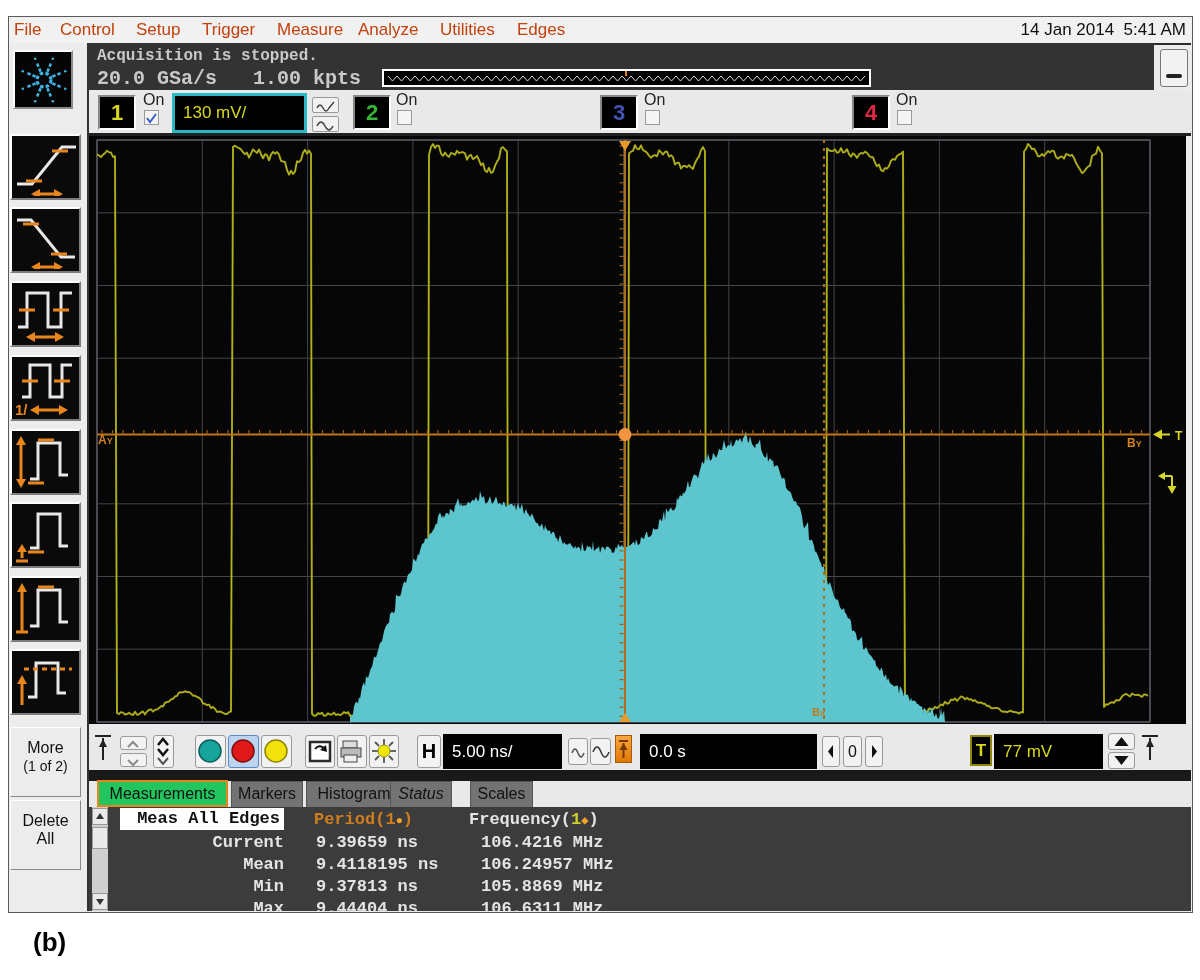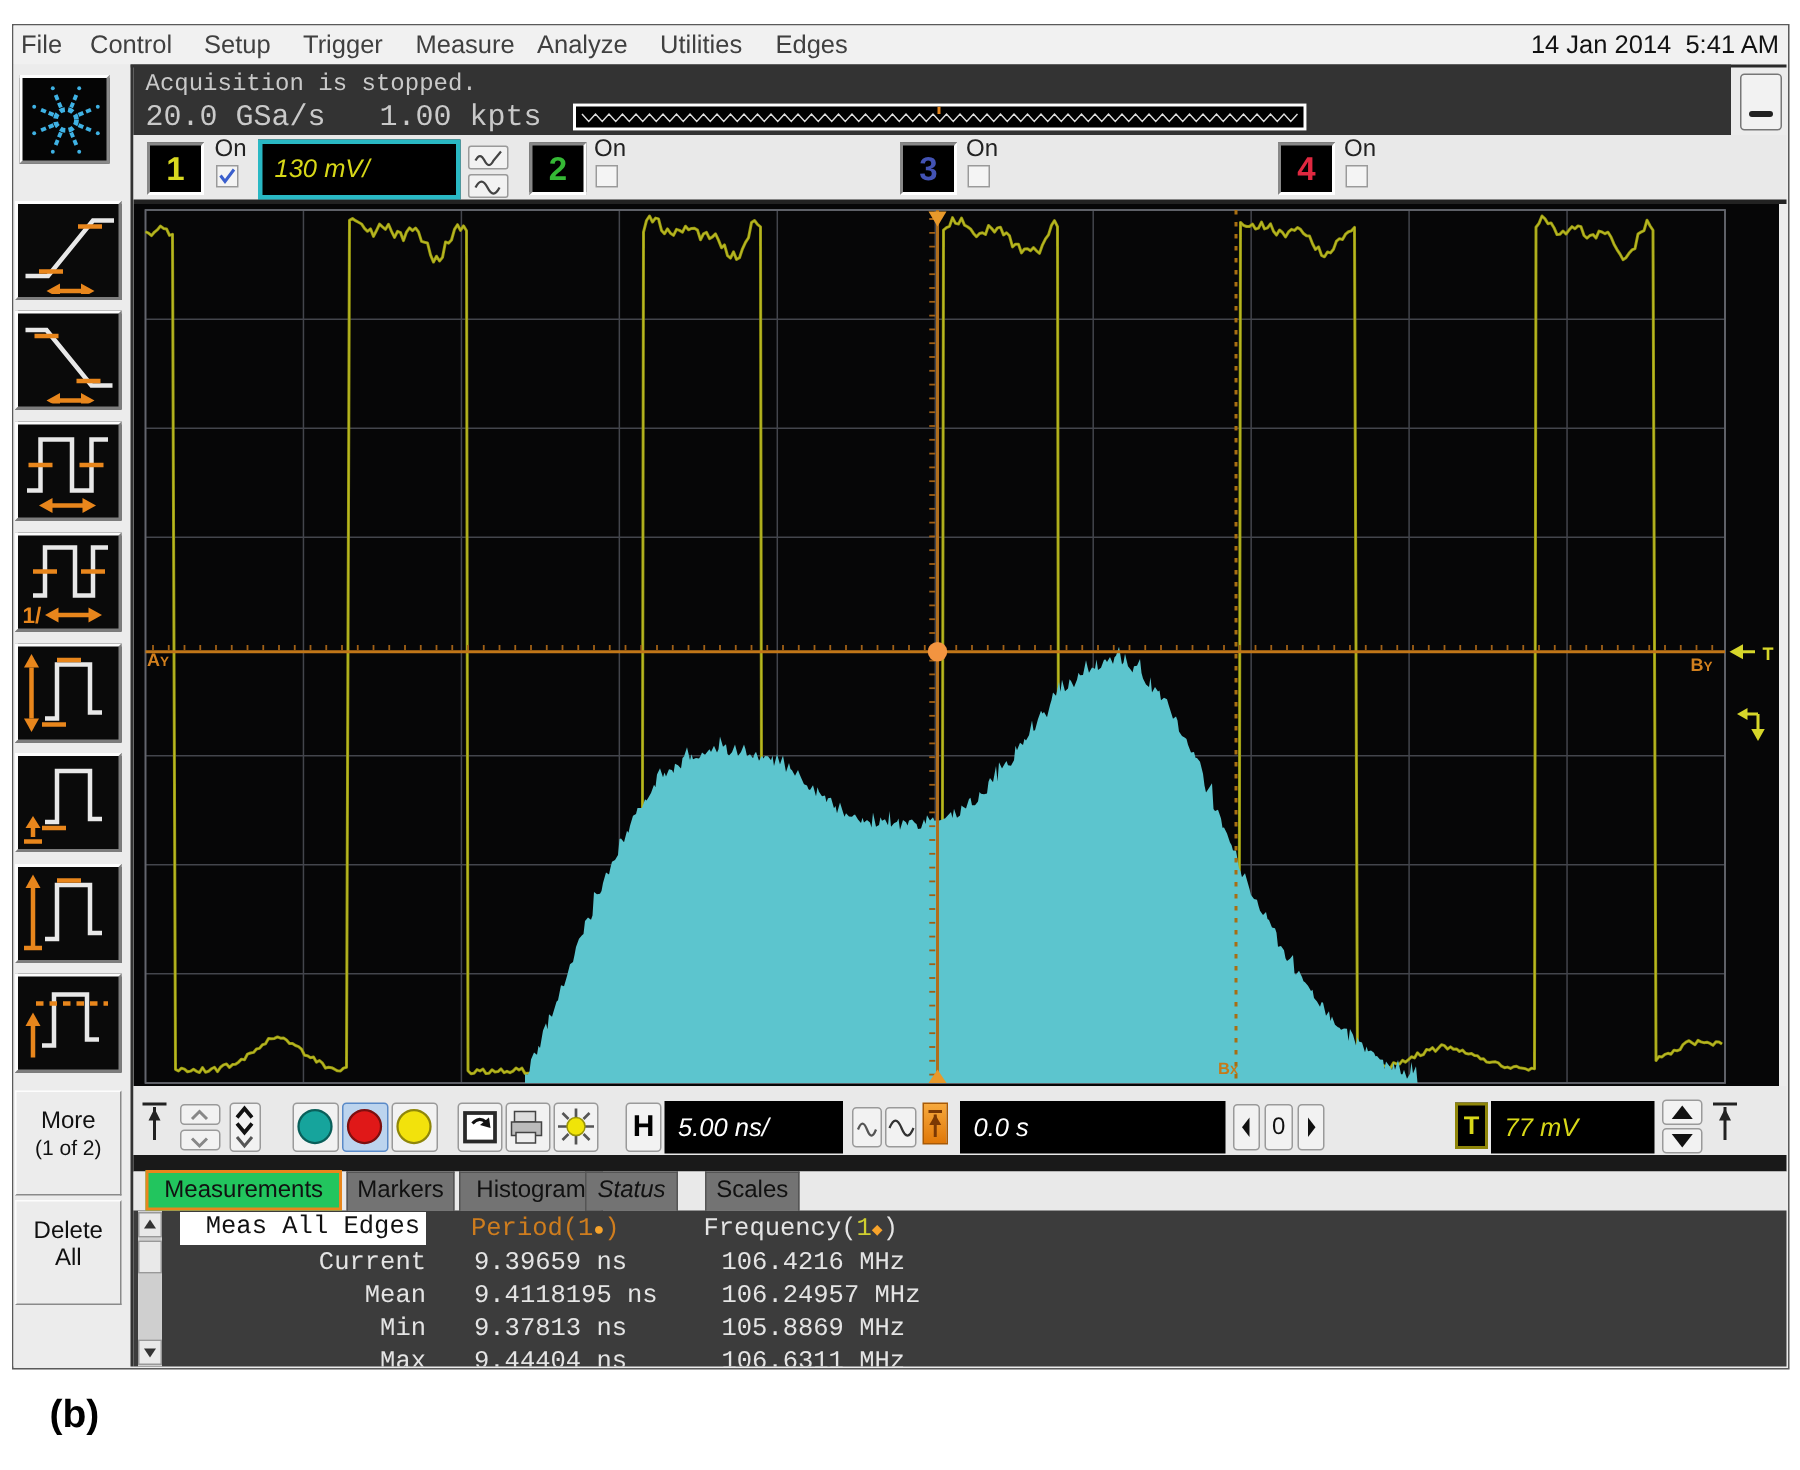--- a/index.html
+++ b/index.html
@@ -1,25 +1,25 @@
 <!DOCTYPE html>
 <html><head><meta charset="utf-8"><style>
 * { margin:0; padding:0; box-sizing:border-box; }
 body { width:1200px; height:980px; background:#fff; position:relative; font-family:"Liberation Sans",sans-serif; overflow:hidden; }
 .abs { position:absolute; }
 #win { position:absolute; left:8px; top:16px; width:1185px; height:897px; background:#ececec; border:1px solid #5a5a5a; }
-.menuitem { position:absolute; top:3px; font-size:17px; color:#404040; }
+.menuitem { position:absolute; top:3px; font-size:17px; color:#c2410c; }
 .btn3d { background:#ececec; border-top:1px solid #fdfdfd; border-left:1px solid #fdfdfd; border-right:1px solid #8a8a8a; border-bottom:1px solid #8a8a8a; }
 .ibtn { position:absolute; left:10px; width:71px; height:66px; background:#0a0a0a; border:2px solid; border-color:#fdfdfd #7d7d7d #7d7d7d #fdfdfd; padding:2px 2px; }
 .chnum { position:absolute; top:95px; width:38px; height:35px; background:#000; border:2px solid; border-color:#888 #fff #fff #888; font-size:22px; font-weight:bold; text-align:center; line-height:31px; }
 .onlab { position:absolute; top:91px; font-size:16px; color:#222; }
 .cb { position:absolute; top:110px; width:15px; height:15px; background:#f4f4f4; border:1px solid #9a9a9a; }
-.field { position:absolute; background:#000; color:#fff; font-size:17px;font-style:italic; }
+.field { position:absolute; background:#000; color:#fff; font-size:17px; }
 .tab { position:absolute; top:781px; height:26px; background:#737373; border:1px solid #555; border-bottom:none; color:#111; font-size:16px; text-align:center; line-height:24px; }
-.mono { font-family:"Liberation Mono",monospace; font-weight:normal; }
+.mono { font-family:"Liberation Mono",monospace; font-weight:bold; }
 .gbtn { position:absolute; background:#f2f2f2; border:1px solid #9a9a9a; border-radius:3px; }
 </style></head>
 <body>
 <div id="win"></div>
 
 <div class="abs" style="left:9px;top:17px;width:1183px;height:26px;background:#f1f1f1;"></div>
 <div class="abs" style="left:87px;top:43px;width:1104px;height:2px;background:#2a2a2a;"></div>
 <div class="menuitem" style="left:14px;top:20px">File</div>
 <div class="menuitem" style="left:60px;top:20px">Control</div>
 <div class="menuitem" style="left:136px;top:20px">Setup</div>

